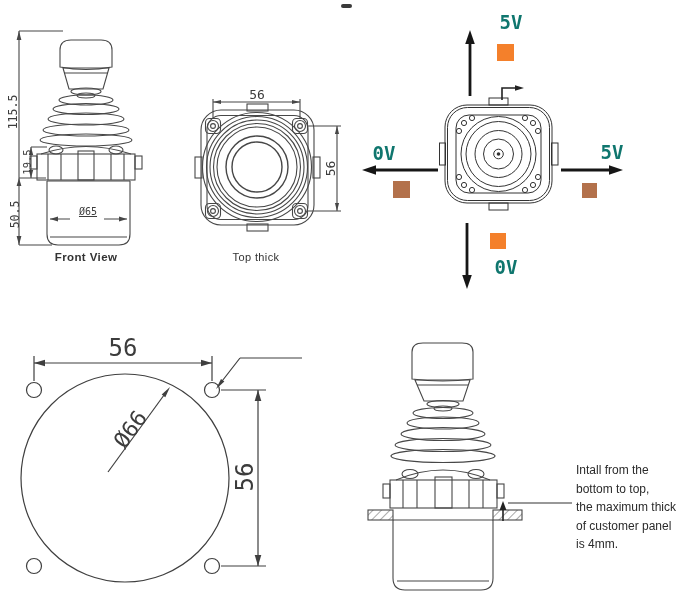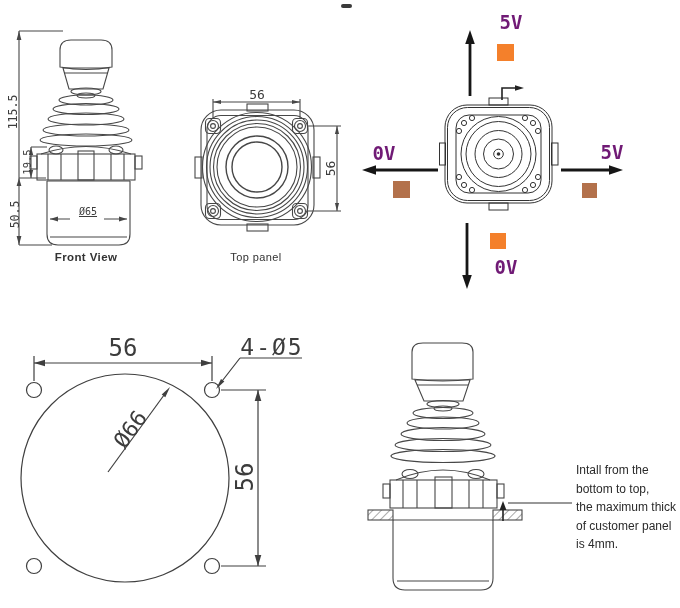--- a/index.html
+++ b/index.html
@@ -4,21 +4,21 @@
 <style>
   html,body{margin:0;padding:0;background:#fff;}
   #canvas{position:relative;width:680px;height:608px;background:#ffffff;overflow:hidden;
           font-family:"Liberation Sans",sans-serif;}
   svg{position:absolute;left:0;top:0;}
   .lbl{position:absolute;display:flex;align-items:center;justify-content:center;
        color:#3c3c3c;font-family:"DejaVu Sans Mono",monospace;white-space:nowrap;}
   .rot{transform:rotate(-90deg);}
   .cap{position:absolute;display:flex;align-items:center;justify-content:center;
        color:#333;font-family:"Liberation Sans",sans-serif;letter-spacing:.4px;white-space:nowrap;}
-  .volt{font-weight:bold;color:#701a75;}
+  .volt{font-weight:bold;color:#0f766e;}
   .sq{position:absolute;}
   .note{position:absolute;left:576px;top:461px;width:112px;
         font-family:"Liberation Sans",sans-serif;font-size:12px;color:#2b2b2b;line-height:18.6px;}
   .stray{position:absolute;background:#3a3a3a;border-radius:2px;}
 </style>
 </head>
 <body>
 
 <div id="canvas">
 
@@ -220,35 +220,34 @@
   </svg>
 
   <div class="lbl rot" style="left:-9px;top:105px;width:44px;height:14px;font-size:11.5px;">115.5</div>
   <div class="lbl rot" style="left:9px;top:156px;width:36px;height:12px;font-size:10.5px;">19.5</div>
   <div class="lbl rot" style="left:-4px;top:208px;width:36px;height:13px;font-size:11.5px;">50.5</div>
   <div class="lbl" style="left:68px;top:205px;width:40px;height:13px;font-size:10px;text-decoration:underline;">Ø65</div>
   <div class="cap" style="left:46px;top:250px;width:80px;height:13px;font-size:11.5px;font-weight:bold;">Front View</div>
 
   <div class="lbl" style="left:245px;top:88px;width:24px;height:13px;font-size:13px;">56</div>
   <div class="lbl rot" style="left:318px;top:162px;width:24px;height:13px;font-size:13px;">56</div>
-  <div class="cap" style="left:221px;top:251px;width:70px;height:12px;font-size:11px;">Top panel</div>
+  <div class="cap" style="left:221px;top:251px;width:70px;height:12px;font-size:11px;">Top thick</div>
 
   <div class="lbl volt" style="left:494px;top:12px;width:34px;height:20px;font-size:19px;">5V</div>
   <div class="lbl volt" style="left:367px;top:143px;width:34px;height:20px;font-size:19px;">0V</div>
   <div class="lbl volt" style="left:595px;top:142px;width:34px;height:20px;font-size:19px;">5V</div>
   <div class="lbl volt" style="left:489px;top:257px;width:34px;height:20px;font-size:19px;">0V</div>
 
   <div class="sq" style="left: 497px; top: 44px; width: 17px; height: 17px; background-color: rgb(244, 128, 43);"></div>
   <div class="sq" style="left: 393px; top: 181px; width: 17px; height: 17px; background-color: rgb(179, 113, 75);"></div>
   <div class="sq" style="left: 582px; top: 183px; width: 15px; height: 15px; background-color: rgb(179, 113, 75);"></div>
   <div class="sq" style="left: 490px; top: 233px; width: 16px; height: 16px; background-color: rgb(244, 128, 43);"></div>
 
   <div class="lbl" style="left:106px;top:336px;width:34px;height:24px;font-size:24px;">56</div>
   <div class="lbl rot" style="left:228px;top:465px;width:34px;height:24px;font-size:24px;">56</div>
-  <div class="lbl" style="left:234px;top:335px;width:76px;height:24px;font-size:23px;letter-spacing:2px;">4-Ø5</div>
   <div class="lbl" style="left:102px;top:418px;width:56px;height:22px;font-size:22px;transform:rotate(-54deg);">Ø66</div>
 
   <div class="note">
     <div>Intall from the</div>
     <div>bottom to top,</div>
     <div>the maximum thick</div>
     <div>of customer panel</div>
     <div>is 4mm.</div>
   </div>
 

